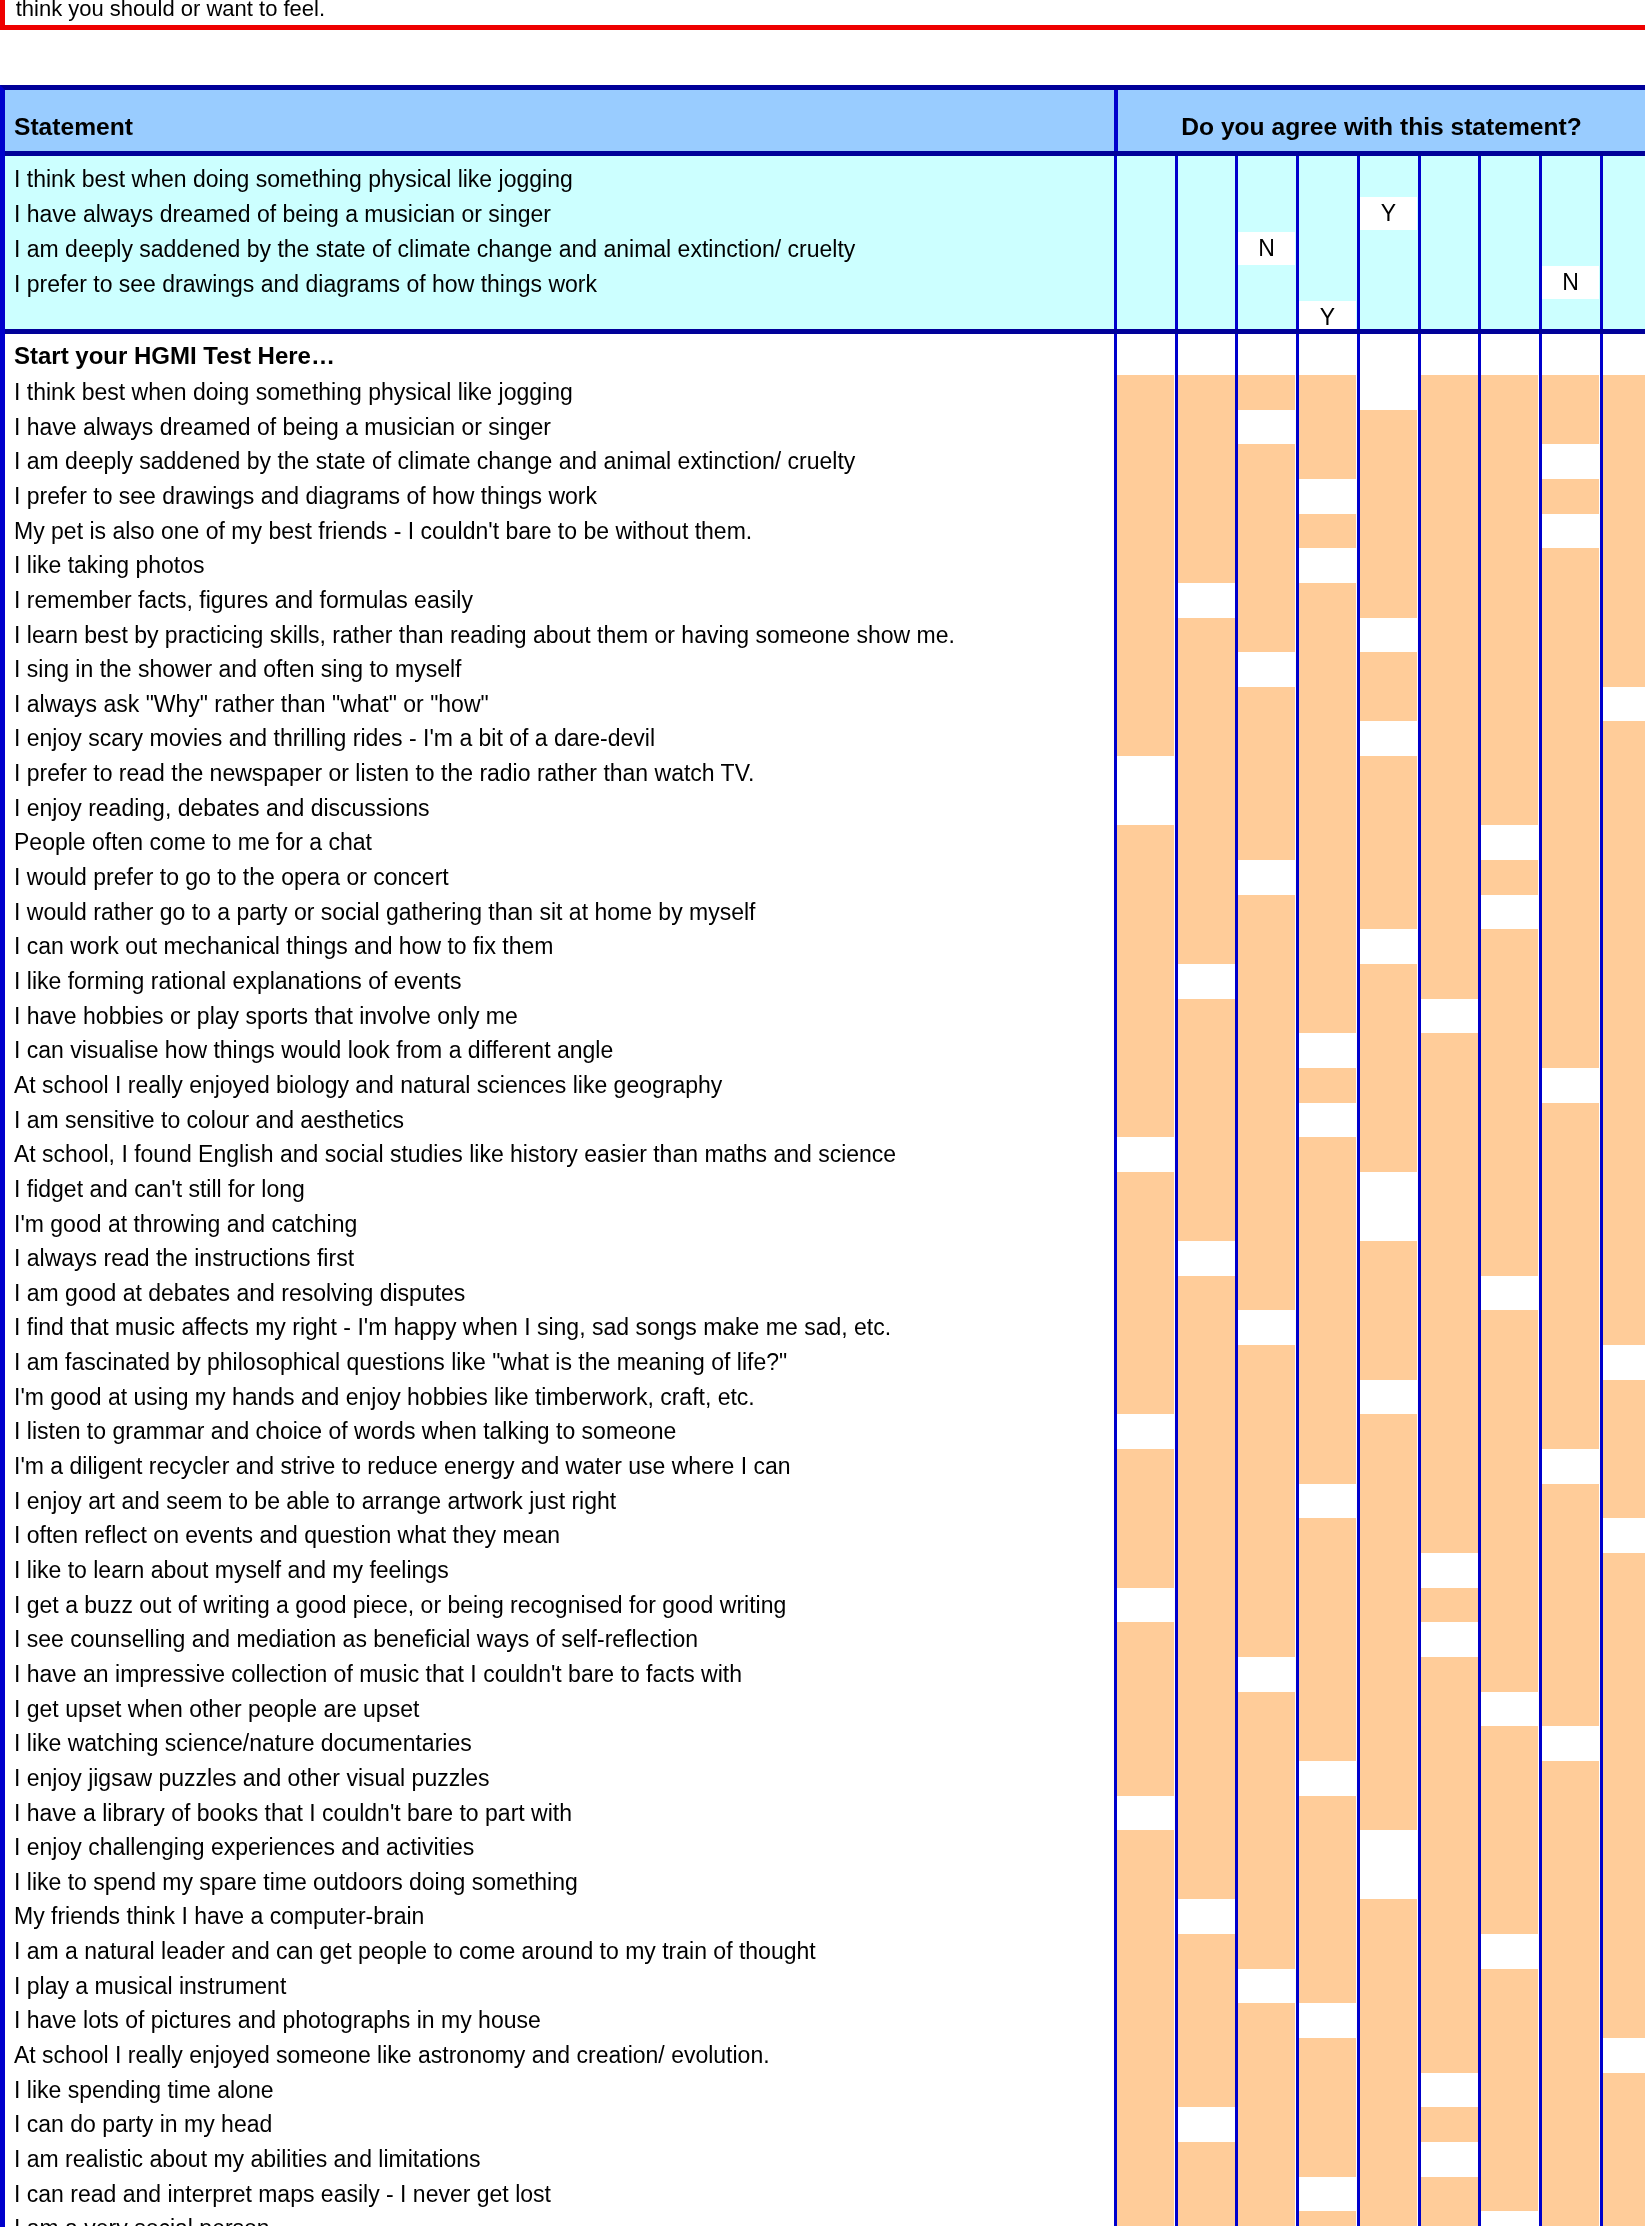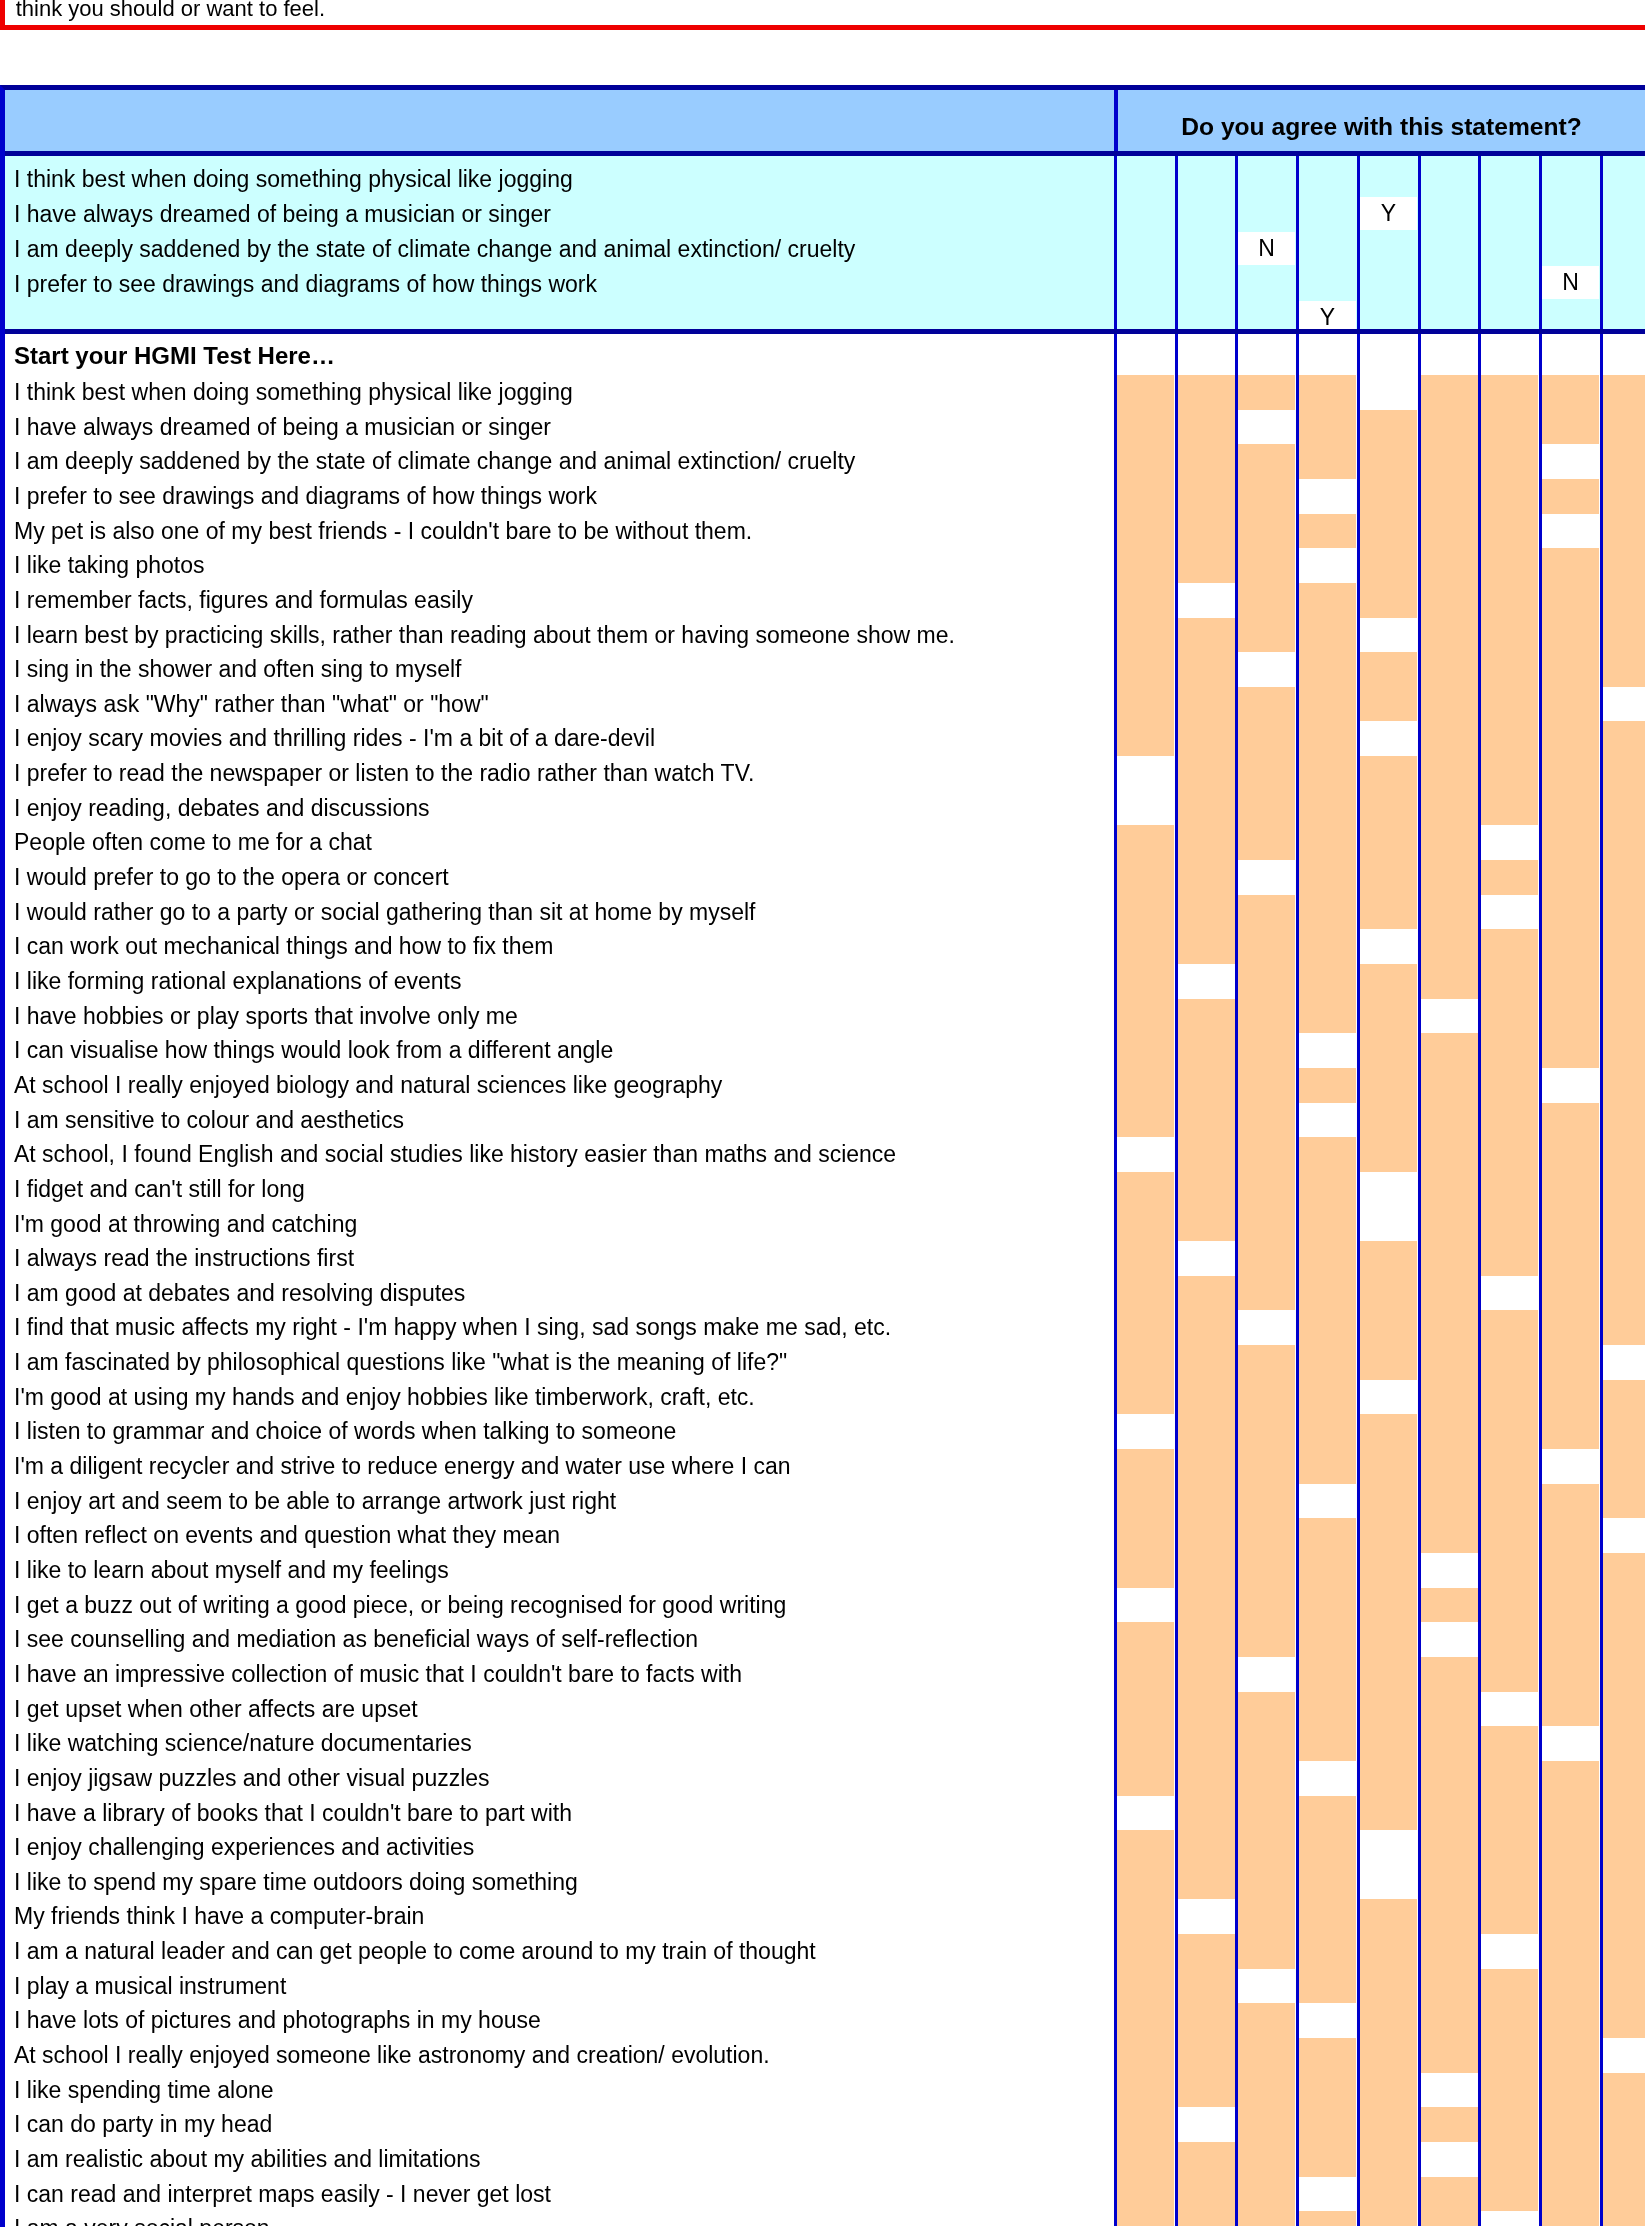--- a/index.html
+++ b/index.html
@@ -75,20 +75,21 @@
 </head>
 <body style="--red: #ee0000; --navy: #000099; --lineblue: #0000cc; --headblue: #99ccff; --cyan: #ccffff; --orange: #ffcc99;">
 
 <div class="top-note">
   <div class="top-note-text">think you should or want to feel.</div>
 </div>
 
 <div class="qtable">
 
   <div class="header-row">
+    <div class="h-statement">Statement</div>
     <div class="h-agree">
       <span>Do you agree with this statement?</span>
     </div>
   </div>
 
   <div class="sep sep-a"></div>
 
   <div class="example">
     <div class="ex-texts">
       <div id="ex-lines">
@@ -155,21 +156,21 @@
         <div class="stmt" style="top: 1011px;">I am fascinated by philosophical questions like "what is the meaning of life?"</div>
         <div class="stmt" style="top: 1046px;">I'm good at using my hands and enjoy hobbies like timberwork, craft, etc.</div>
         <div class="stmt" style="top: 1080px;">I listen to grammar and choice of words when talking to someone</div>
         <div class="stmt" style="top: 1115px;">I'm a diligent recycler and strive to reduce energy and water use where I can</div>
         <div class="stmt" style="top: 1150px;">I enjoy art and seem to be able to arrange artwork just right</div>
         <div class="stmt" style="top: 1184px;">I often reflect on events and question what they mean</div>
         <div class="stmt" style="top: 1219px;">I like to learn about myself and my feelings</div>
         <div class="stmt" style="top: 1254px;">I get a buzz out of writing a good piece, or being recognised for good writing</div>
         <div class="stmt" style="top: 1288px;">I see counselling and mediation as beneficial ways of self-reflection</div>
         <div class="stmt" style="top: 1323px;">I have an impressive collection of music that I couldn't bare to facts with</div>
-        <div class="stmt" style="top: 1358px;">I get upset when other affects are upset</div>
+        <div class="stmt" style="top: 1358px;">I get upset when other people are upset</div>
         <div class="stmt" style="top: 1392px;">I like watching science/nature documentaries</div>
         <div class="stmt" style="top: 1427px;">I enjoy jigsaw puzzles and other visual puzzles</div>
         <div class="stmt" style="top: 1462px;">I have a library of books that I couldn't bare to part with</div>
         <div class="stmt" style="top: 1496px;">I enjoy challenging experiences and activities</div>
         <div class="stmt" style="top: 1531px;">I like to spend my spare time outdoors doing something</div>
         <div class="stmt" style="top: 1565px;">My friends think I have a computer-brain</div>
         <div class="stmt" style="top: 1600px;">I am a natural leader and can get people to come around to my train of thought</div>
         <div class="stmt" style="top: 1635px;">I play a musical instrument</div>
         <div class="stmt" style="top: 1669px;">I have lots of pictures and photographs in my house</div>
         <div class="stmt" style="top: 1704px;">At school I really enjoyed someone like astronomy and creation/ evolution.</div>

